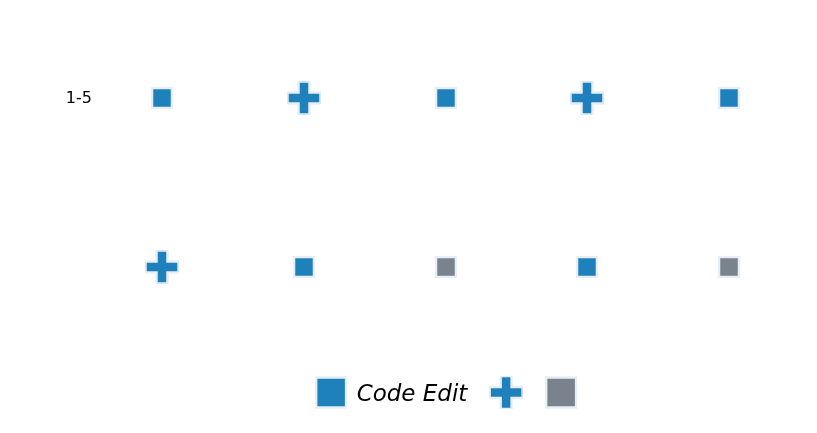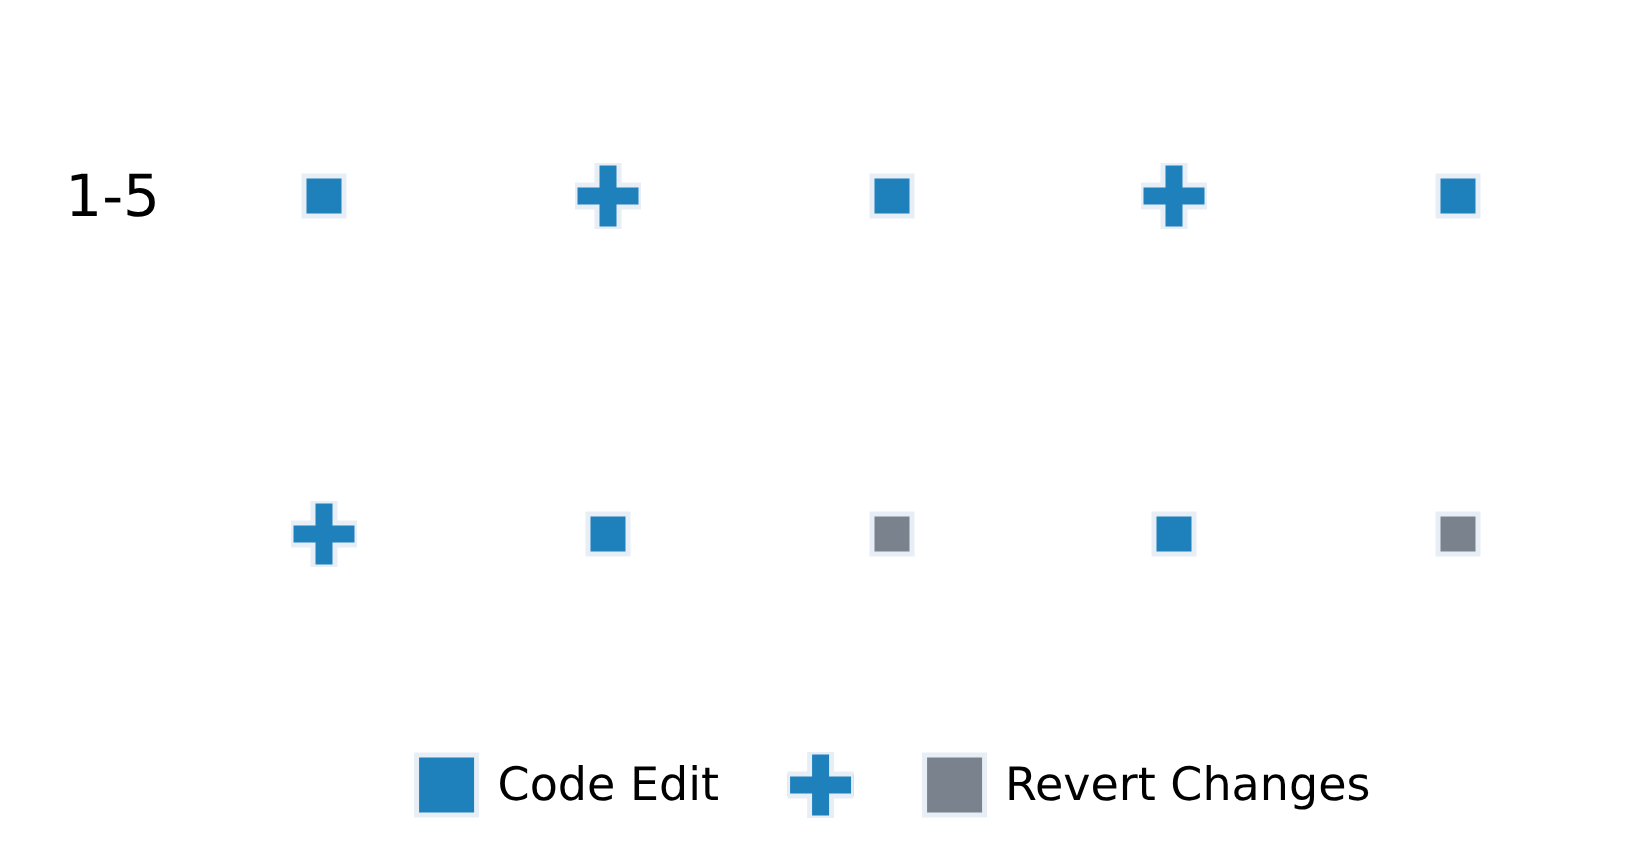--- a/index.html
+++ b/index.html
@@ -14,42 +14,43 @@
     height: 433px;
     background: #ffffff;
     overflow: hidden;
   }
   .plot {
     position: absolute;
     inset: 0;
   }
   .row-label {
     position: absolute;
-    left: 4px;
+    left: 16px;
     width: 76px;
     text-align: right;
-    font-size: 29px;
+    font-size: 16px;
     line-height: 30px;
     color: #000000;
     white-space: nowrap;
   }
   .marker {
     position: absolute;
     transform: translate(-50%, -50%);
     line-height: 0;
   }
   .legend {
     position: absolute;
     left: 446px;
     top: 376px;
     transform: translateX(-50%);
     display: flex;
     align-items: center;
-    gap: 34px;
+    gap: 22px;
     white-space: nowrap;
+    font-style: italic;
   }
   .legend-item {
     display: flex;
     align-items: center;
     gap: 9px;
   }
   .legend-swatch {
     line-height: 0;
     display: inline-block;
   }
@@ -104,16 +105,15 @@
       </div>
       <div class="legend-item">
         <span class="legend-swatch"><svg width="33" height="33" viewBox="0 0 33 33">
             <polygon points="11,0 22,0 22,11 33,11 33,22 22,22 22,33 11,33 11,22 0,22 0,11 11,11" fill="#1f81bc" stroke="#e7eef5" stroke-width="2.5"></polygon>
           </svg></span>
       </div>
       <div class="legend-item">
         <span class="legend-swatch"><svg width="33" height="33" viewBox="0 0 33 33">
             <rect x="1.5" y="1.5" width="30" height="30" fill="#7a828d" stroke="#e7eef5" stroke-width="2.5"></rect>
           </svg></span>
-        <span class="legend-label">Revert Changes</span>
       </div>
     </div>
 </div>
 
 </body></html>

